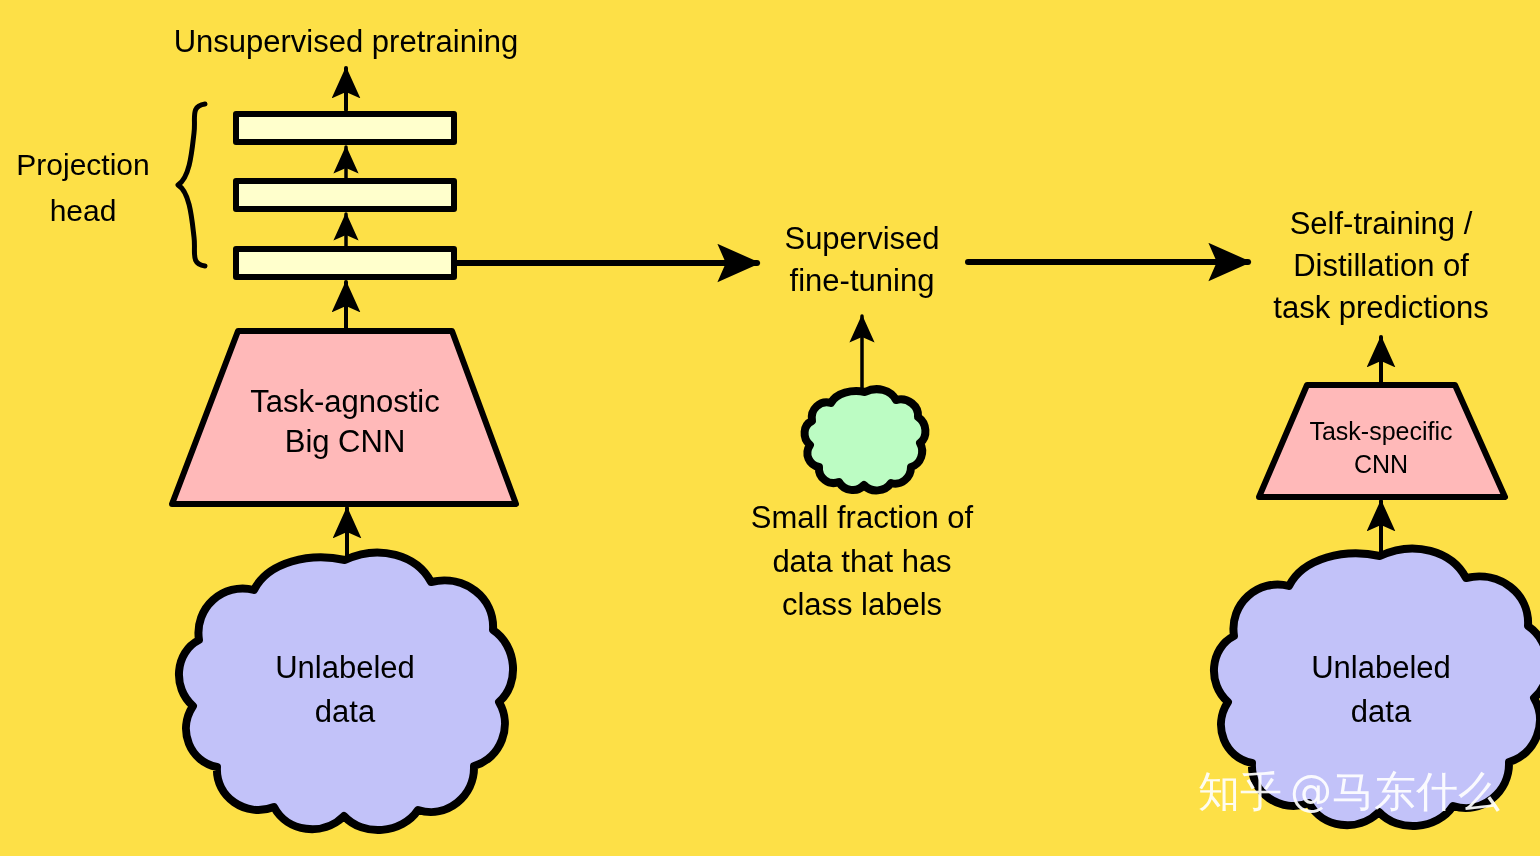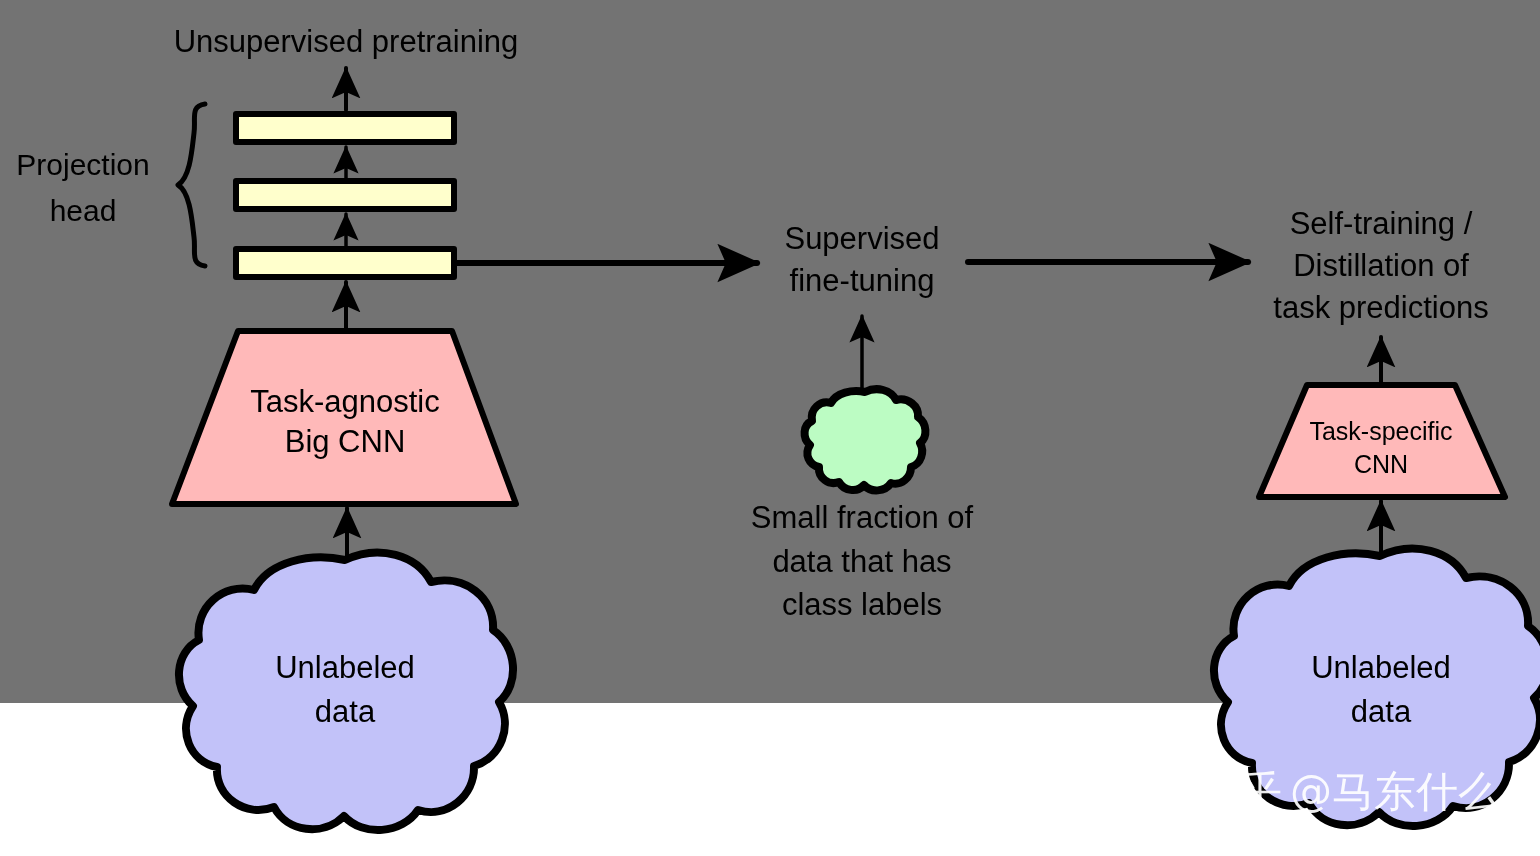--- a/index.html
+++ b/index.html
@@ -11,22 +11,22 @@
   body {
     width: 1540px;
     height: 856px;
     overflow: hidden;
     font-family: "Liberation Sans", sans-serif;
     color: #000000;
   }
   #stage {
     position: relative;
     width: 1540px;
-    height: 703px;
-    background: #737373;
+    height: 856px;
+    background: #fde047;
   }
   #diagram-svg {
     position: absolute;
     left: 0;
     top: 0;
     width: 1540px;
     height: 856px;
     display: block;
   }
   .diagram-text {

